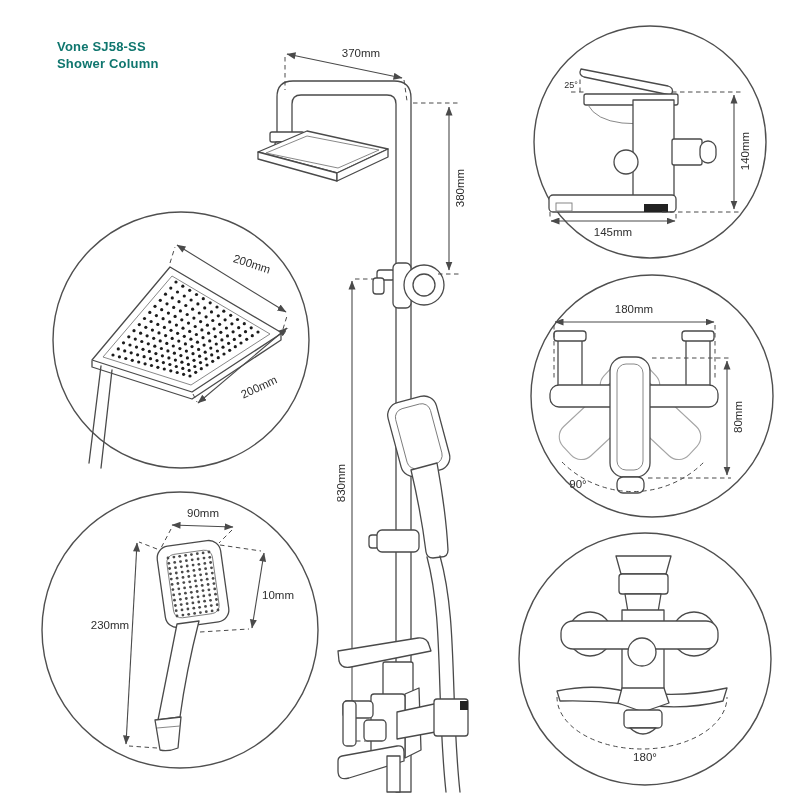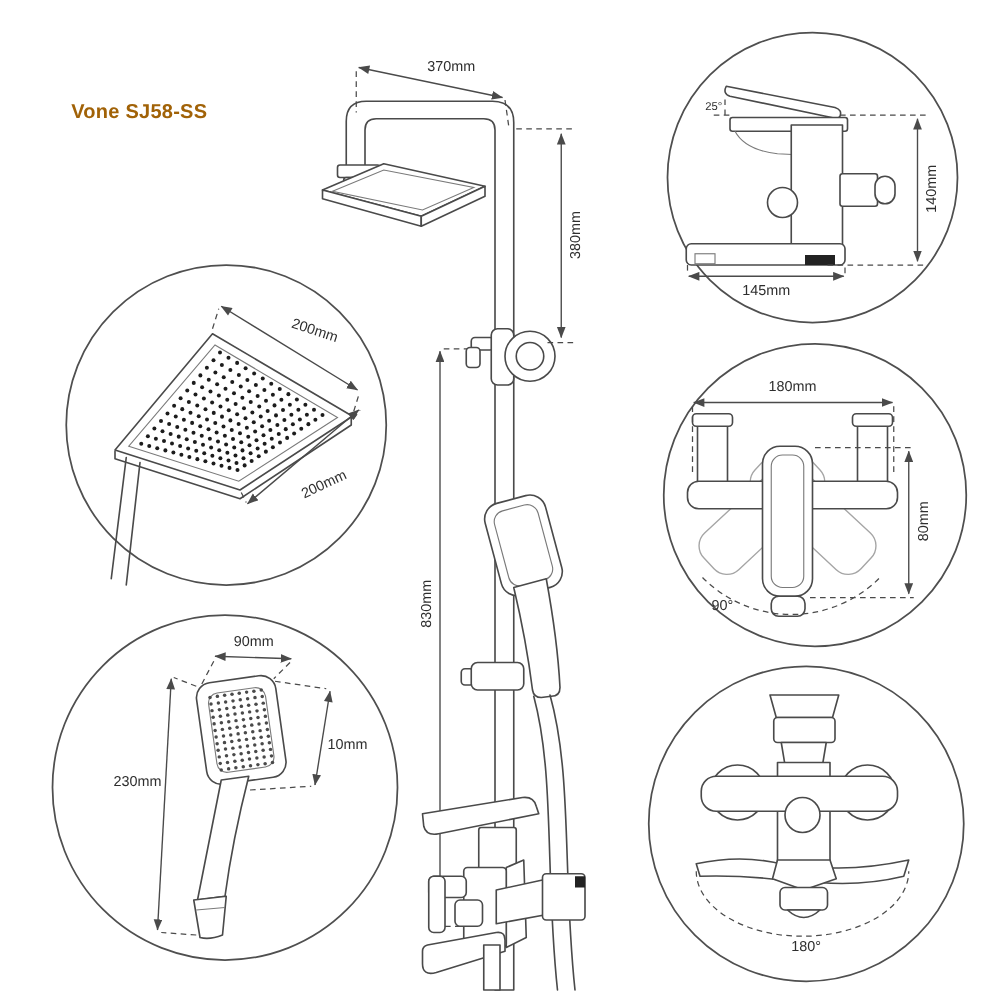--- a/index.html
+++ b/index.html
@@ -1,38 +1,39 @@
 <!DOCTYPE html>
 <html><head>
 <meta charset="utf-8">
 <style>
   html,body{margin:0;padding:0;background:#fff;}
   .page{position:relative;width:800px;height:800px;background:#fff;overflow:hidden;
         font-family:"Liberation Sans",sans-serif;}
-  .title{position:absolute;left:57px;top:38px;font-weight:bold;font-size:16px;
-         line-height:1.32;color:#a16207;letter-spacing:.2px;margin-top:41px;}
+  .title{position:absolute;left:57px;top:38px;font-weight:bold;font-size:13px;
+         line-height:1.32;color:#0f766e;letter-spacing:.2px;}
   svg{position:absolute;left:0;top:0;}
   .circ{fill:none;stroke:#4f4f4f;stroke-width:1.4;}
   .ln{fill:none;stroke:#4a4a4a;stroke-width:1.3;stroke-linejoin:round;stroke-linecap:round;}
   .wh{fill:#ffffff;stroke:#4a4a4a;stroke-width:1.3;stroke-linejoin:round;}
   .thin{fill:none;stroke:#7a7a7a;stroke-width:.9;}
   .ghost{fill:none;stroke:#a5a5a5;stroke-width:1.1;}
   .dimline{fill:none;stroke:#4a4a4a;stroke-width:1.1;}
   .dash{fill:none;stroke:#4a4a4a;stroke-width:1;stroke-dasharray:4.5 3.5;}
   .dim{font-family:"Liberation Sans",sans-serif;font-size:11.5px;fill:#2e2e2e;}
   .dim-sm{font-family:"Liberation Sans",sans-serif;font-size:9px;fill:#2e2e2e;}
   .dark{fill:#222;stroke:none;}
 </style>
 </head>
 <body>
 
 <div class="page">
 
   <div class="title">
     <div>Vone SJ58-SS</div>
+    <div>Shower Column</div>
   </div>
 
   <svg width="800" height="800" viewBox="0 0 800 800">
     <defs>
       <marker id="ae" markerUnits="userSpaceOnUse" markerWidth="12" markerHeight="9" refX="8.5" refY="3.5" orient="auto">
         <path d="M0,0 L9,3.5 L0,7 Z" fill="#4a4a4a"></path>
       </marker>
       <marker id="as" markerUnits="userSpaceOnUse" markerWidth="12" markerHeight="9" refX="0.5" refY="3.5" orient="auto">
         <path d="M9,0 L0,3.5 L9,7 Z" fill="#4a4a4a"></path>
       </marker>

